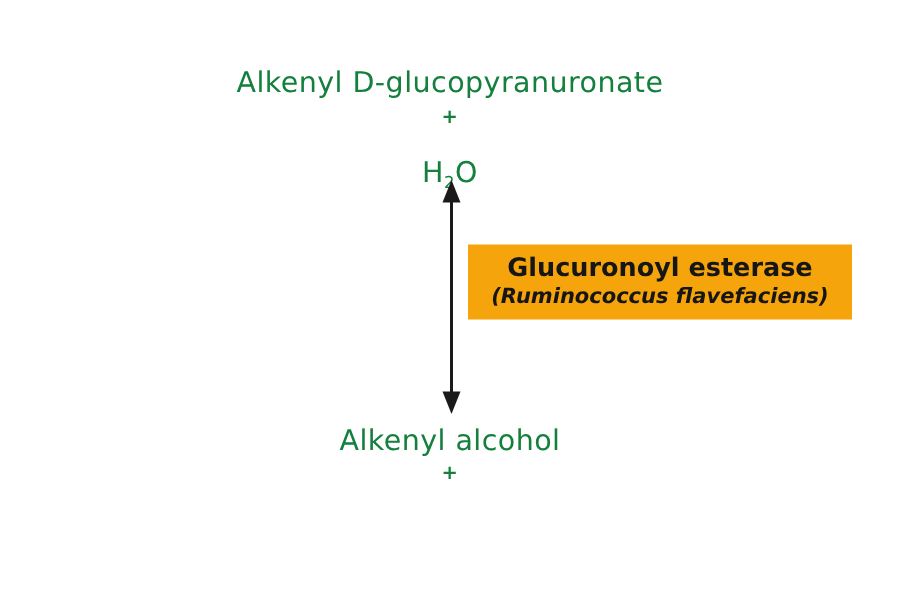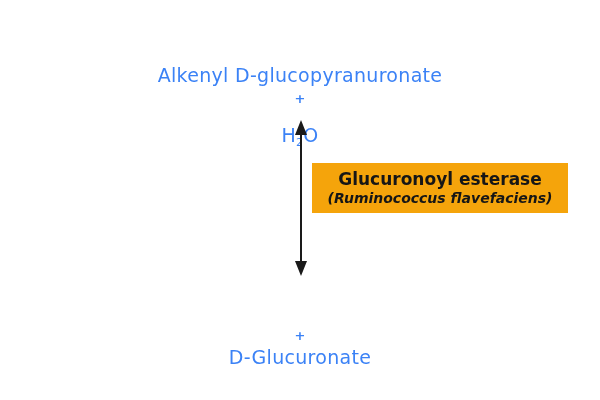--- a/index.html
+++ b/index.html
@@ -13,23 +13,22 @@
     height: 400px;
     background: #ffffff;
     overflow: hidden;
     font-family: "DejaVu Sans", "Liberation Sans", sans-serif;
   }
   .centered-text {
     position: absolute;
     left: 0;
     width: 600px;
     text-align: center;
-    color: #3b82f6;
+    color: #15803d;
     letter-spacing: 0.3px;
-    margin-top: 20px;
   }
   .compound {
     font-size: 19px;
     font-weight: 500;
   }
   .plus-sign {
     font-size: 13px;
     font-weight: 700;
   }
   .formula {
@@ -97,18 +96,18 @@
     <line x1="12" y1="14" x2="12" y2="146" stroke="#1a1a1a" stroke-width="2"></line>
     <polygon points="12,2 6,17 18,17" fill="#1a1a1a"></polygon>
     <polygon points="12,158 6,143 18,143" fill="#1a1a1a"></polygon>
   </svg>
 
   <div class="enzyme-box">
     <div class="enzyme-name">Glucuronoyl esterase</div>
     <div class="enzyme-organism"><span>(</span><span>Ruminococcus flavefaciens</span><span>)</span></div>
   </div>
 
+  <div class="centered-text compound prod-compound1">Alkenyl alcohol</div>
 
   <div class="centered-text plus-sign prod-plus">+</div>
 
-  <div class="centered-text compound prod-compound2">D-Glucuronate</div>
 
 </div>
 
 </body></html>

